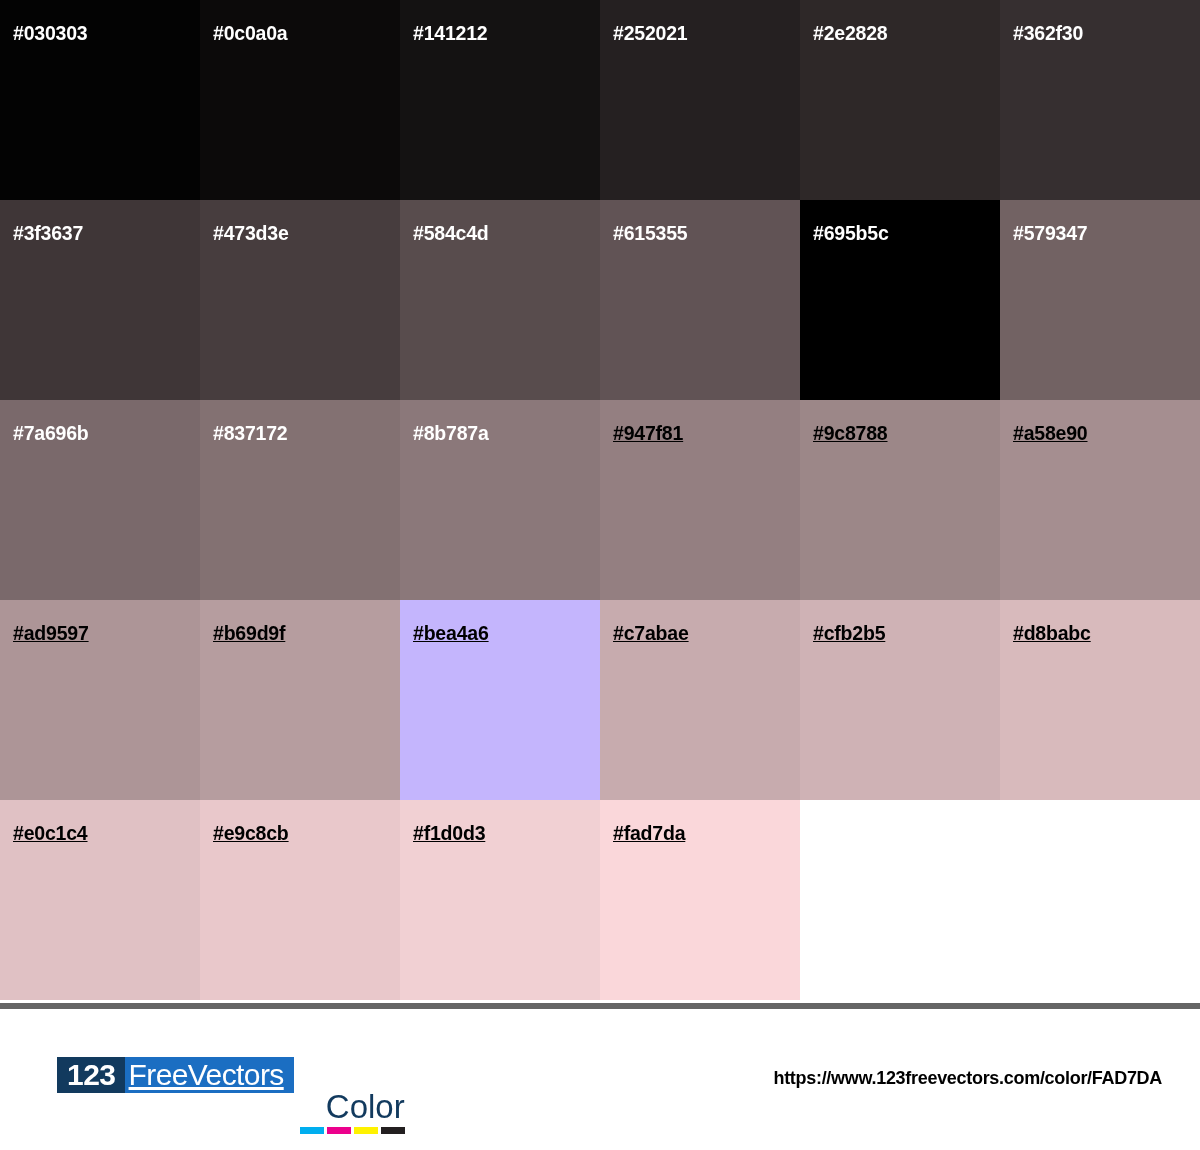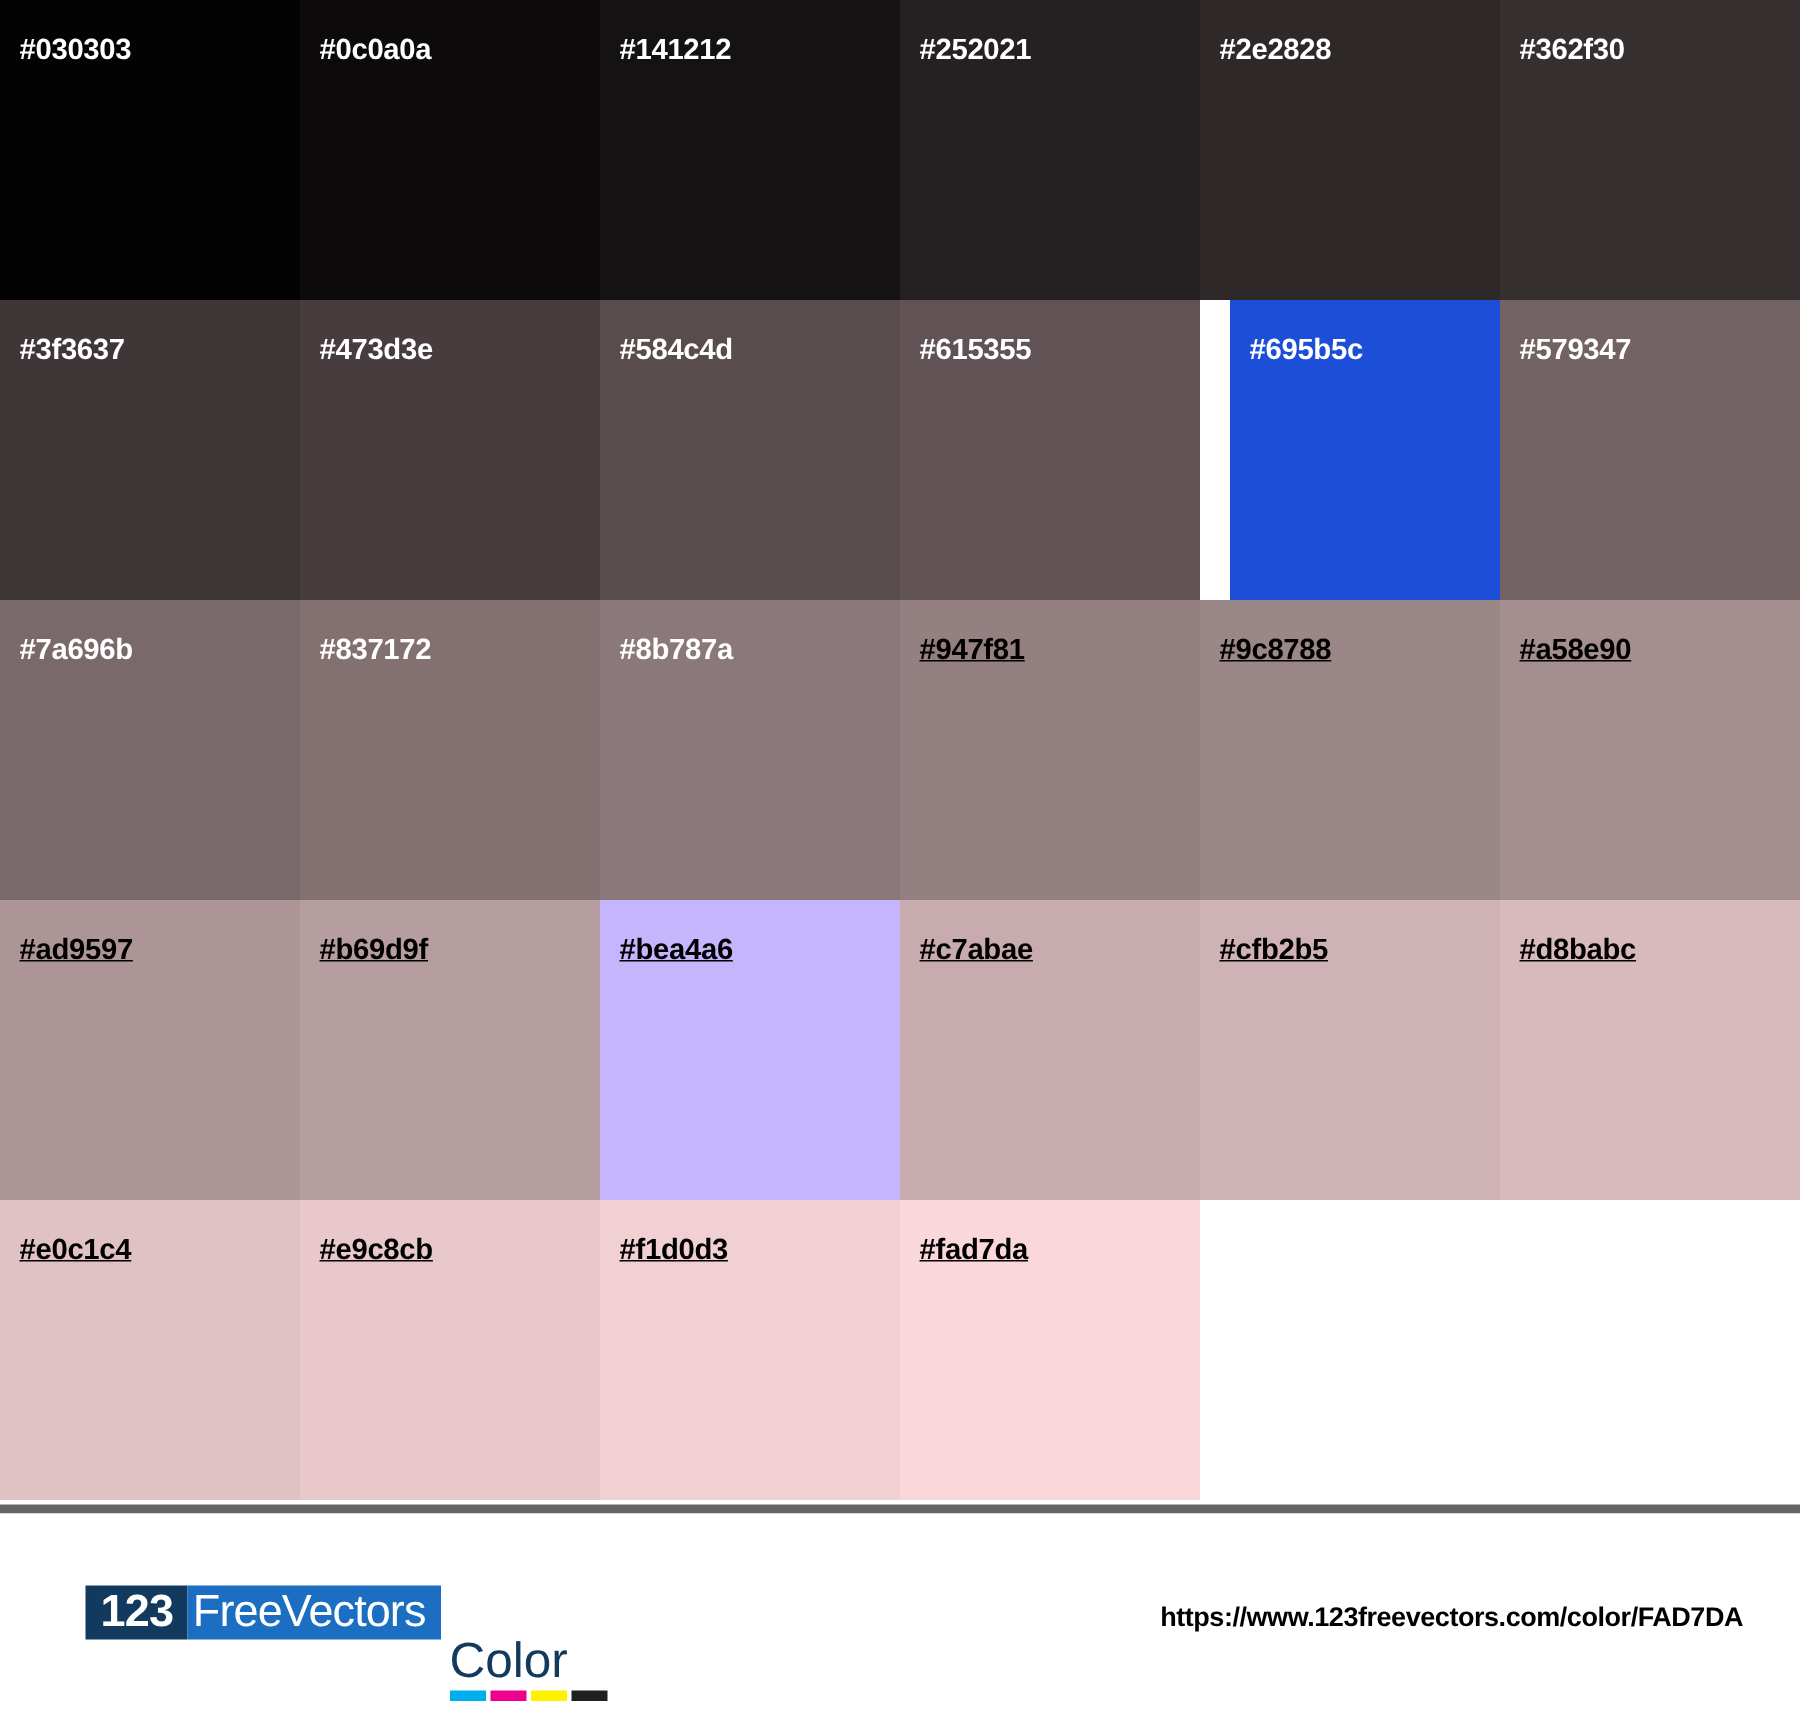--- a/index.html
+++ b/index.html
@@ -54,20 +54,21 @@
     position:absolute; top:1009px; left:0;
     width:1200px; height:141px;
     background:#ffffff;
   }
   #brand-logo {
     position:absolute;
     left:57px; top:48px;
     display:flex;
     align-items:flex-start;
     height:44px;
+    text-align:right;
   }
   .logo-123 {
     background:#123a5e;
     color:#ffffff;
     font-size:30px;
     font-weight:bold;
     line-height:36px;
     height:36px;
     padding:0 9px 0 10px;
     letter-spacing:-0.5px;
@@ -147,21 +148,21 @@
       </div>
       <div class="swatch" style="background: rgb(71, 61, 62);">
         <span class="swatch-label label-light">#473d3e</span>
       </div>
       <div class="swatch" style="background: rgb(88, 76, 77);">
         <span class="swatch-label label-light">#584c4d</span>
       </div>
       <div class="swatch" style="background: rgb(97, 83, 85);">
         <span class="swatch-label label-light">#615355</span>
       </div>
-      <div class="swatch" style="background: #1d4ed8; margin-left: 20px;">
+      <div class="swatch" style="background: #000000;">
         <span class="swatch-label label-light">#695b5c</span>
       </div>
       <div class="swatch" style="background: rgb(114, 98, 99);">
         <span class="swatch-label label-light">#579347</span>
       </div>
       <div class="swatch" style="background: rgb(122, 105, 107);">
         <span class="swatch-label label-light">#7a696b</span>
       </div>
       <div class="swatch" style="background: rgb(131, 113, 114);">
         <span class="swatch-label label-light">#837172</span>
@@ -210,21 +211,21 @@
       </div>
     </div>
 
   <div id="divider-gap"></div>
   <div id="divider-bar" style="background: rgb(101, 101, 101);"></div>
 
   <div id="footer">
 
     <div id="brand-logo">
       <span class="logo-123" style="background: rgb(18, 58, 94);">123</span>
-      <span class="logo-freevectors" style="background: rgb(27, 110, 194);">FreeVectors</span>
+      <span class="logo-freevectors" style="background: rgb(27, 110, 194); text-decoration: underline;">FreeVectors</span>
       <span id="logo-color-group">
         <span class="logo-color-word" style="color: rgb(18, 58, 94);">Color</span>
         <span id="cmyk-bars">
             <span class="cmyk-bar" style="background: rgb(0, 174, 239);"></span>
             <span class="cmyk-bar" style="background: rgb(236, 0, 140);"></span>
             <span class="cmyk-bar" style="background: rgb(255, 242, 0);"></span>
             <span class="cmyk-bar" style="background: rgb(35, 31, 32);"></span>
           </span>
       </span>
     </div>

